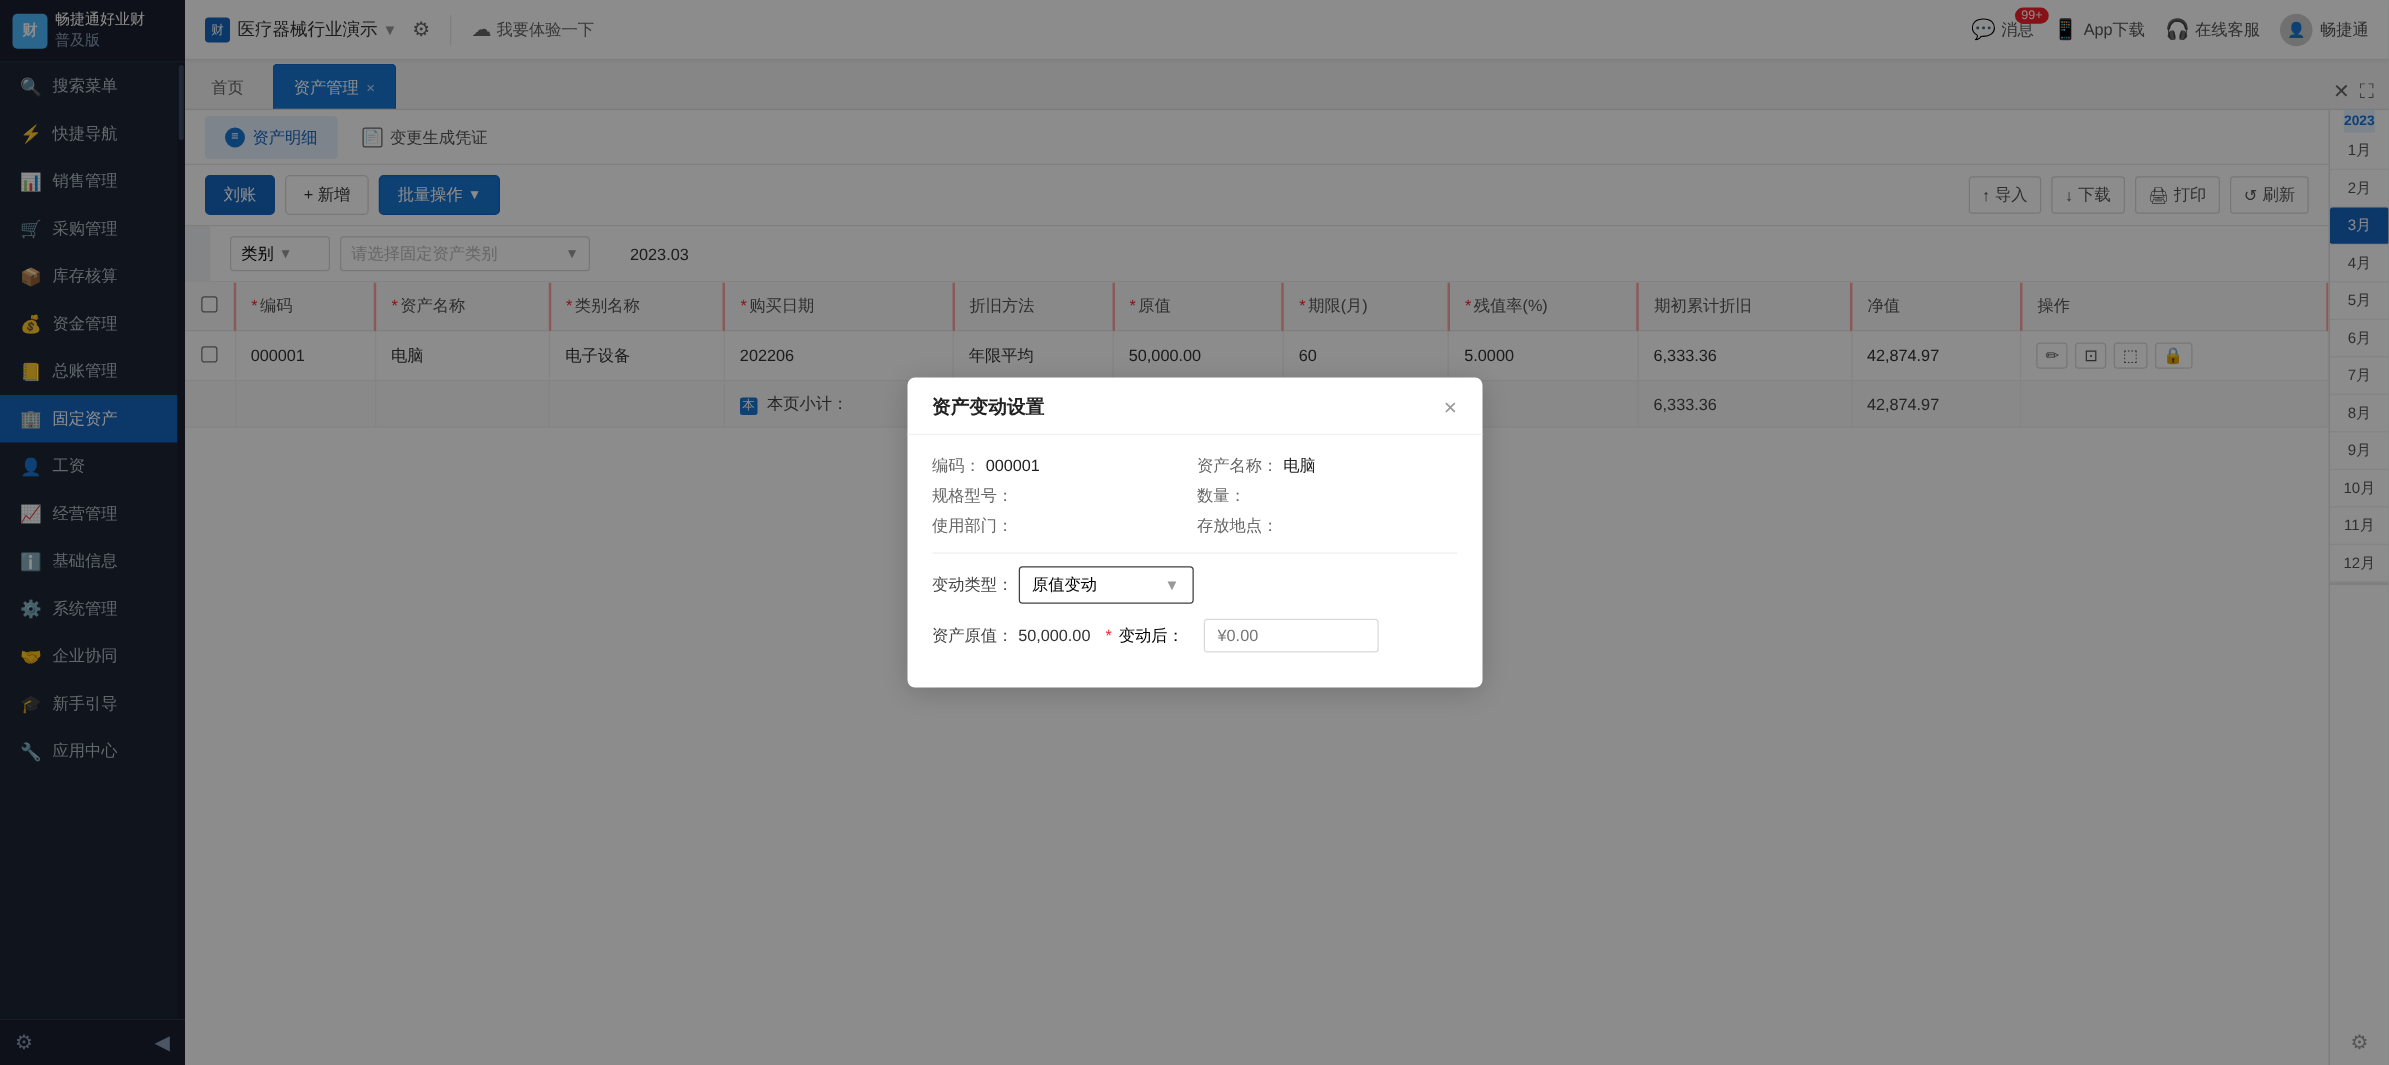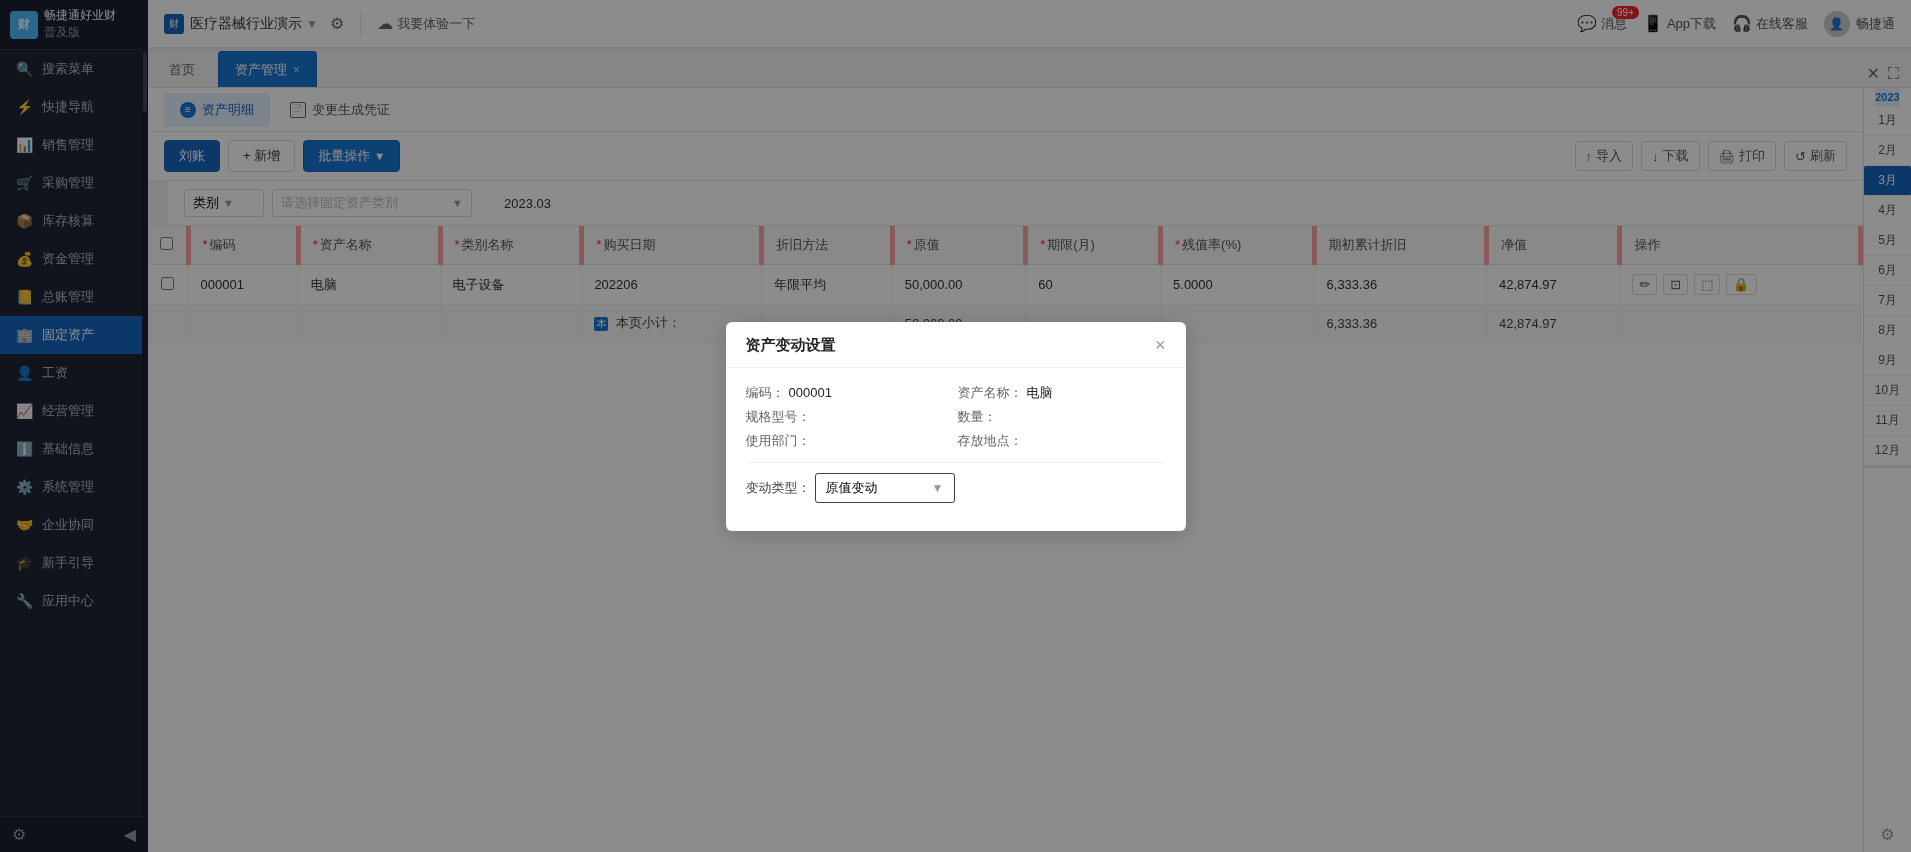--- a/index.html
+++ b/index.html
@@ -440,21 +440,21 @@
     thead tr {
       background: #fafafa;
       border-bottom: 1px solid #e8e8e8;
     }
     th {
       padding: 10px 12px;
       text-align: left;
       color: #555;
       font-weight: 500;
       white-space: nowrap;
-      border-right: 5px solid #fca5a5;
+      border-right: 2px solid #fca5a5;
     }
     th .required { color: #f5222d; margin-right: 2px; }
     td {
       padding: 9px 12px;
       border-bottom: 1px solid #f0f0f0;
       color: #333;
       white-space: nowrap;
       border-right: 1px solid #f0f0f0;
     }
     .col-checkbox { width: 40px; text-align: center; }
@@ -985,15 +985,24 @@
         </div>
       </div>
       <hr class="modal-divider">
       <div class="modal-field-row">
         <span class="modal-field-label">变动类型：</span>
         <div class="modal-select-combo">
           <span>原值变动</span>
           <span class="modal-select-arrow">▼</span>
         </div>
       </div>
+      <div class="modal-field-row">
+        <span class="modal-field-label">资产原值：</span>
+        <span class="modal-asset-value">50,000.00</span>
+        <span style="margin: 0 12px;">
+          <span class="modal-required">*</span>
+          <span>变动后：</span>
+        </span>
+        <input class="modal-input" type="text" placeholder="¥0.00" style="">
+      </div>
     </div>
   </div>
 </div>
 
 </body></html>

